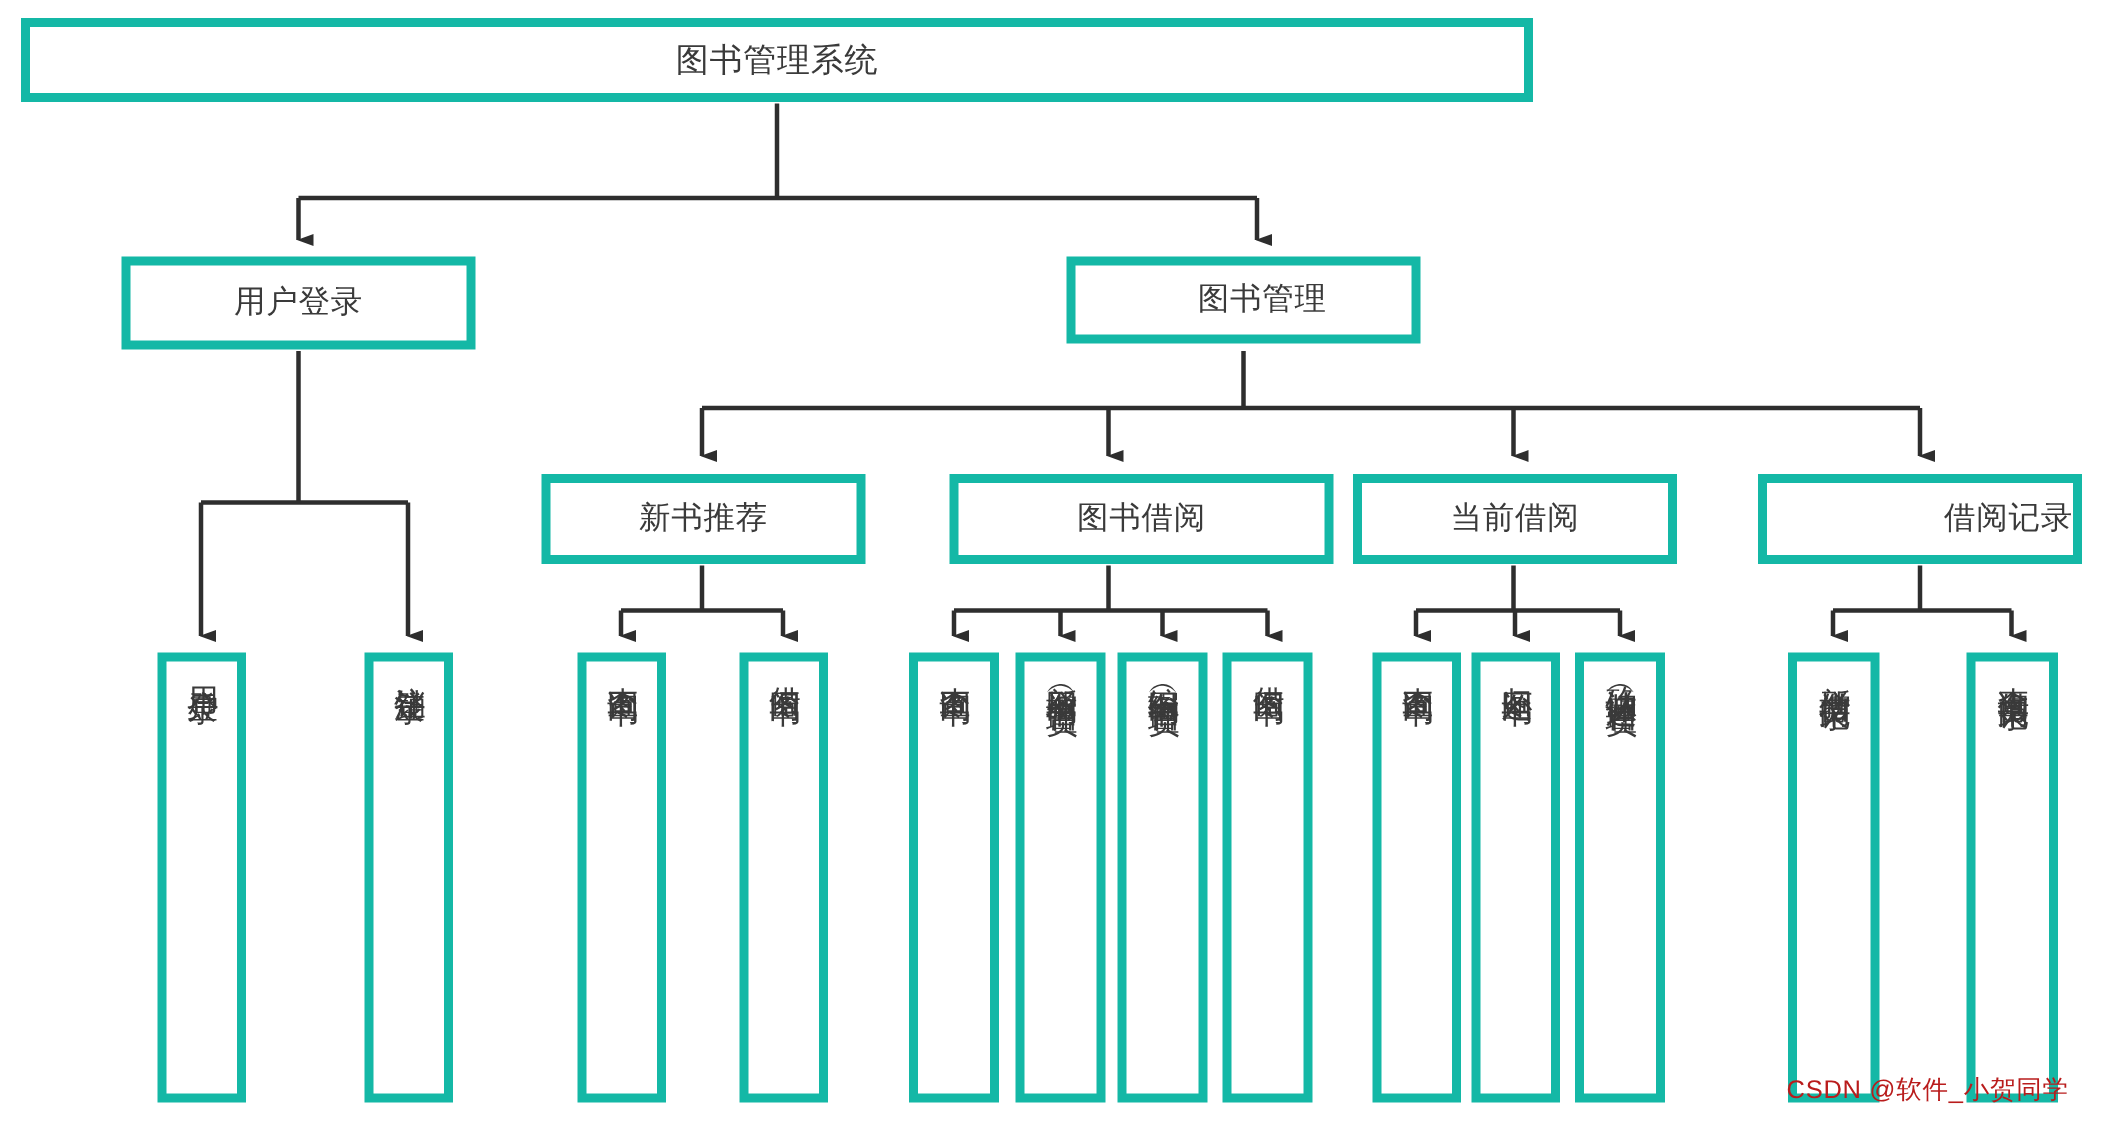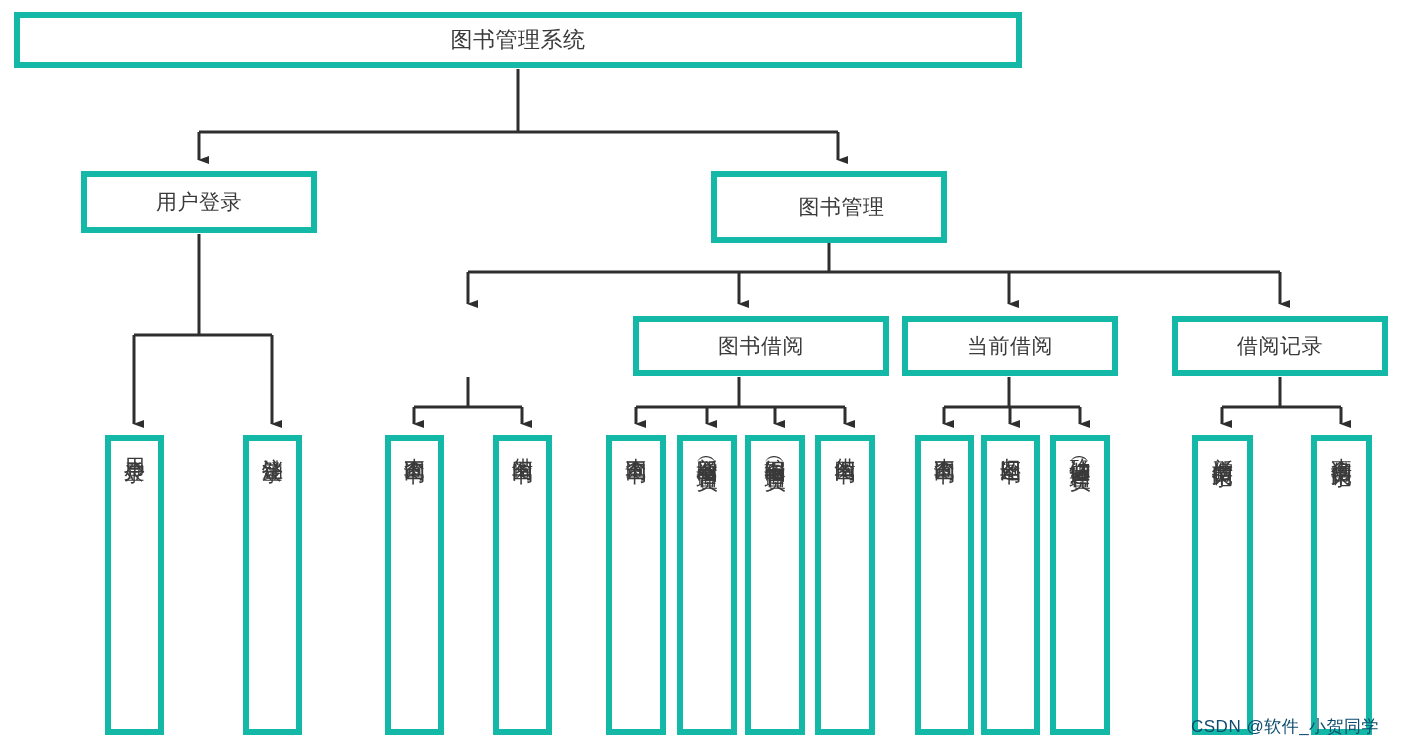--- a/index.html
+++ b/index.html
@@ -56,21 +56,21 @@
     writing-mode: vertical-rl;
     text-orientation: upright;
     font-size: 21px;
     line-height: 1.42;
     letter-spacing: 2px;
     white-space: nowrap;
   }
   .watermark {
     position: absolute;
     font-size: 17px;
-    color: #0c4a6e;
+    color: #b91c1c;
     white-space: nowrap;
     letter-spacing: 0.5px;
   }
 </style>
 </head>
 <body>
 
 <div id="canvas">
 
   <svg class="edges" viewBox="0 0 1405 747">
@@ -124,34 +124,37 @@
   </svg>
 
   <div class="node root horiz" style="left:14px; top:12px; width:1008px; height:56px;">
     <span class="label">图书管理系统</span>
   </div>
 
   <div class="node horiz" style="left:81px; top:171px; width:236px; height:62px;">
     <span class="label">用户登录</span>
   </div>
 
-  <div class="node horiz" style="left:711px; top:171px; width:236px; height:72px;padding-left:25px;">
+  <div class="node horiz" style="left:711px; top:171px; width:236px; height:58px;padding-left:25px;">
     <span class="label">图书管理</span>
   </div>
 
+  <div class="node horiz" style="left:361px; top:316px; width:216px; height:60px;">
+    <span class="label">新书推荐</span>
+  </div>
 
   <div class="node horiz" style="left:633px; top:316px; width:256px; height:60px;">
     <span class="label">图书借阅</span>
   </div>
 
   <div class="node horiz" style="left:902px; top:316px; width:216px; height:60px;">
     <span class="label">当前借阅</span>
   </div>
 
-  <div class="node horiz" style="left:1172px; top:316px; width:216px; height:60px;">
+  <div class="node horiz" style="left:1172px; top:316px; width:216px; height:60px;justify-content:flex-end;">
     <span class="label">借阅记录</span>
   </div>
 
   <div class="node leaf" style="left:105px; top:435px; width:59px; height:300px;">
     <span class="label">用户登录</span>
   </div>
 
   <div class="node leaf" style="left:243px; top:435px; width:59px; height:300px;">
     <span class="label">注销登录</span>
   </div>

